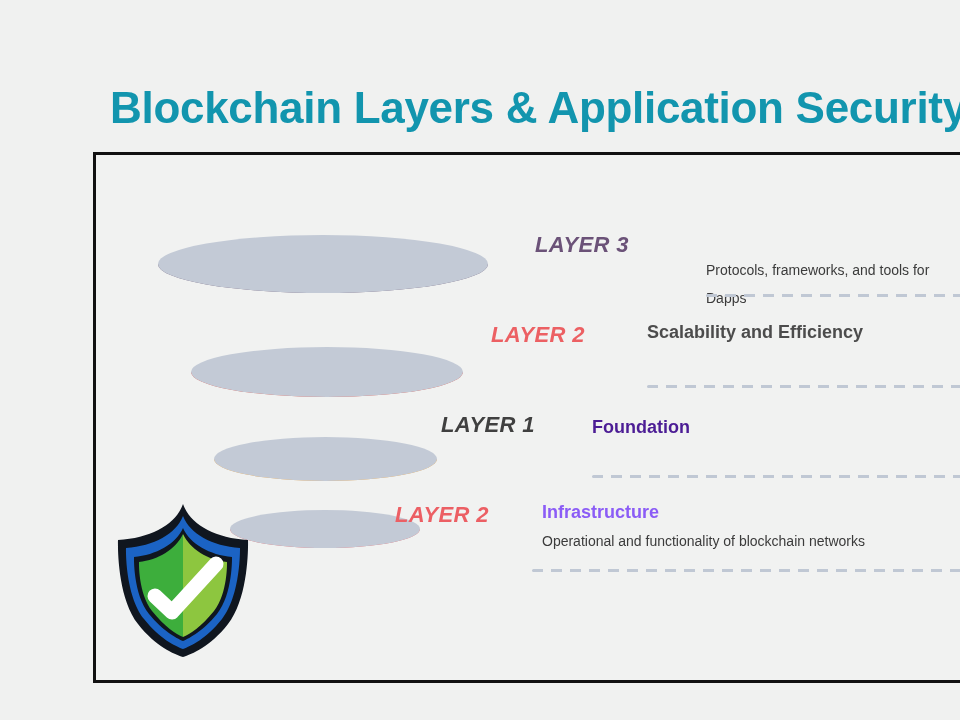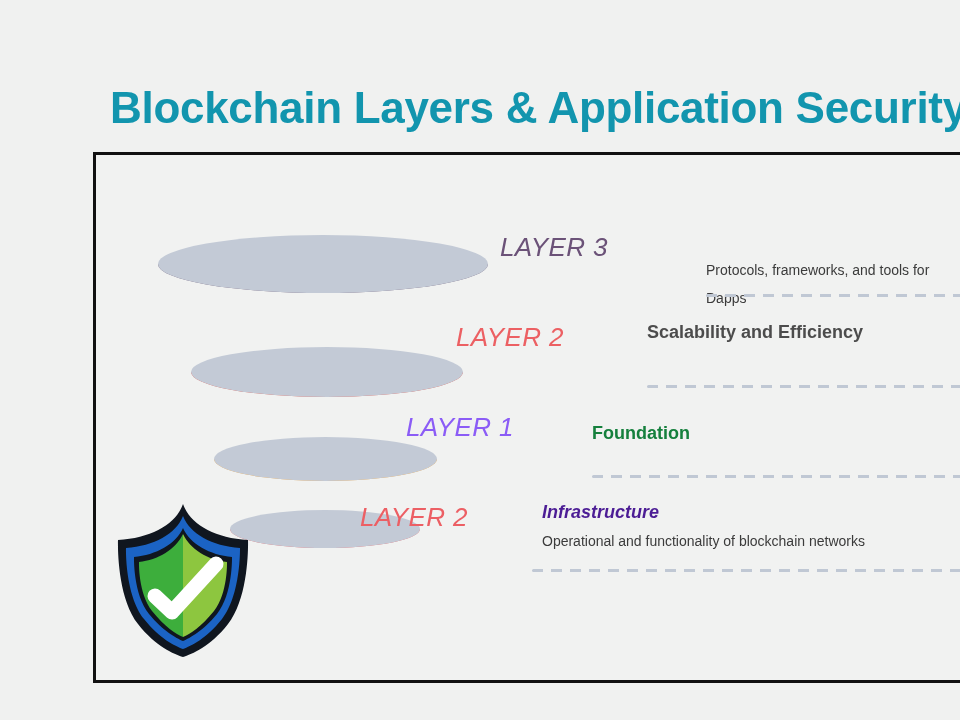--- a/index.html
+++ b/index.html
@@ -76,24 +76,25 @@
     border-radius: 50%;
   }
 
   
   .layer-row {
     position: absolute;
   }
   .layer-tag {
     position: absolute;
     font-style: italic;
-    font-weight: normal;
-    font-size: 26px;
+    font-weight: bold;
+    font-size: 22px;
     letter-spacing: 0.4px;
     white-space: nowrap;
+    text-align: right;
   }
   .layer-heading {
     position: absolute;
     font-weight: bold;
     font-size: 18px;
     color: #4c4c4c;
     white-space: nowrap;
   }
   .layer-desc {
     position: absolute;
@@ -197,31 +198,31 @@
     <div class="layer-row" style="left:0; top:0; width:893px; height:531px;">
       <div class="layer-tag" style="left:360px; top:167px; width:129px; color:#ec6063;">LAYER 2</div>
       <div class="layer-heading" style="left: 551px; top: 167px; color: rgb(76, 76, 76);">Scalability and Efficiency</div>
       <div class="connector" style="left:551px; top:225px; width:358px;">
         <div class="dash" style="width:348px;"></div>
         <div class="knob hollow" style="left:346px;"></div>
       </div>
     </div>
 
     <div class="layer-row" style="left:0; top:0; width:893px; height:531px;">
-      <div class="layer-tag" style="left:310px; top:257px; width:129px; color:#8b5cf6;">LAYER 1</div>
-      <div class="layer-heading" style="left: 496px; top: 268px; color: #15803d;">Foundation</div>
+      <div class="layer-tag" style="left:310px; top:257px; width:129px; color:#404040;">LAYER 1</div>
+      <div class="layer-heading" style="left: 496px; top: 262px; color: #4c1d95;">Foundation</div>
       <div class="connector" style="left:496px; top:315px; width:416px;">
         <div class="dash" style="width:406px;"></div>
         <div class="knob filled" style="left:404px;"></div>
       </div>
     </div>
 
     <div class="layer-row" style="left:0; top:0; width:893px; height:531px;">
       <div class="layer-tag" style="left:264px; top:347px; width:129px; color:#ec5f64;">LAYER 2</div>
-      <div class="layer-heading" style="left: 446px; top: 347px; color: #4c1d95; font-style: italic;">Infrastructure</div>
+      <div class="layer-heading" style="left: 446px; top: 347px; color: #8b5cf6;">Infrastructure</div>
       <div class="layer-desc" style="left: 446px; top: 372px; width: 430px; color: rgb(59, 59, 59);">Operational and functionality of blockchain networks</div>
       <div class="connector" style="left:436px; top:409px; width:476px;">
         <div class="dash" style="width:466px;"></div>
         <div class="knob hollow" style="left:464px;"></div>
       </div>
     </div>
 
   </div>
 
   <div id="shield-badge">

